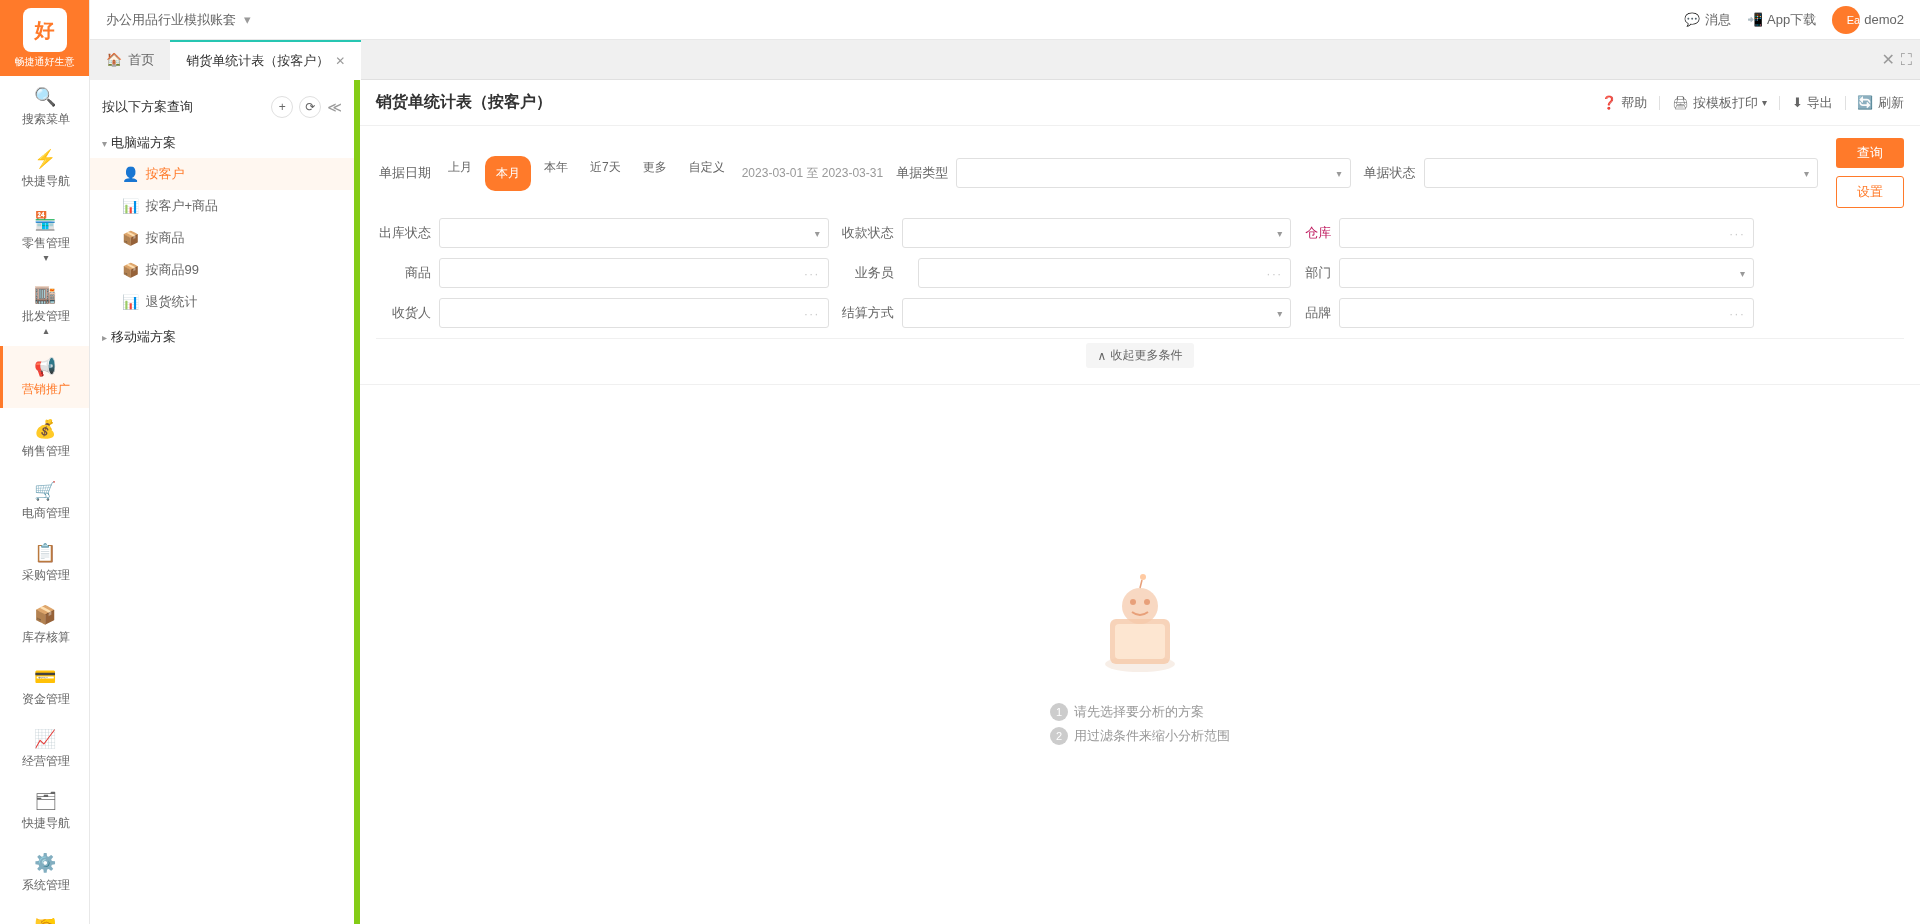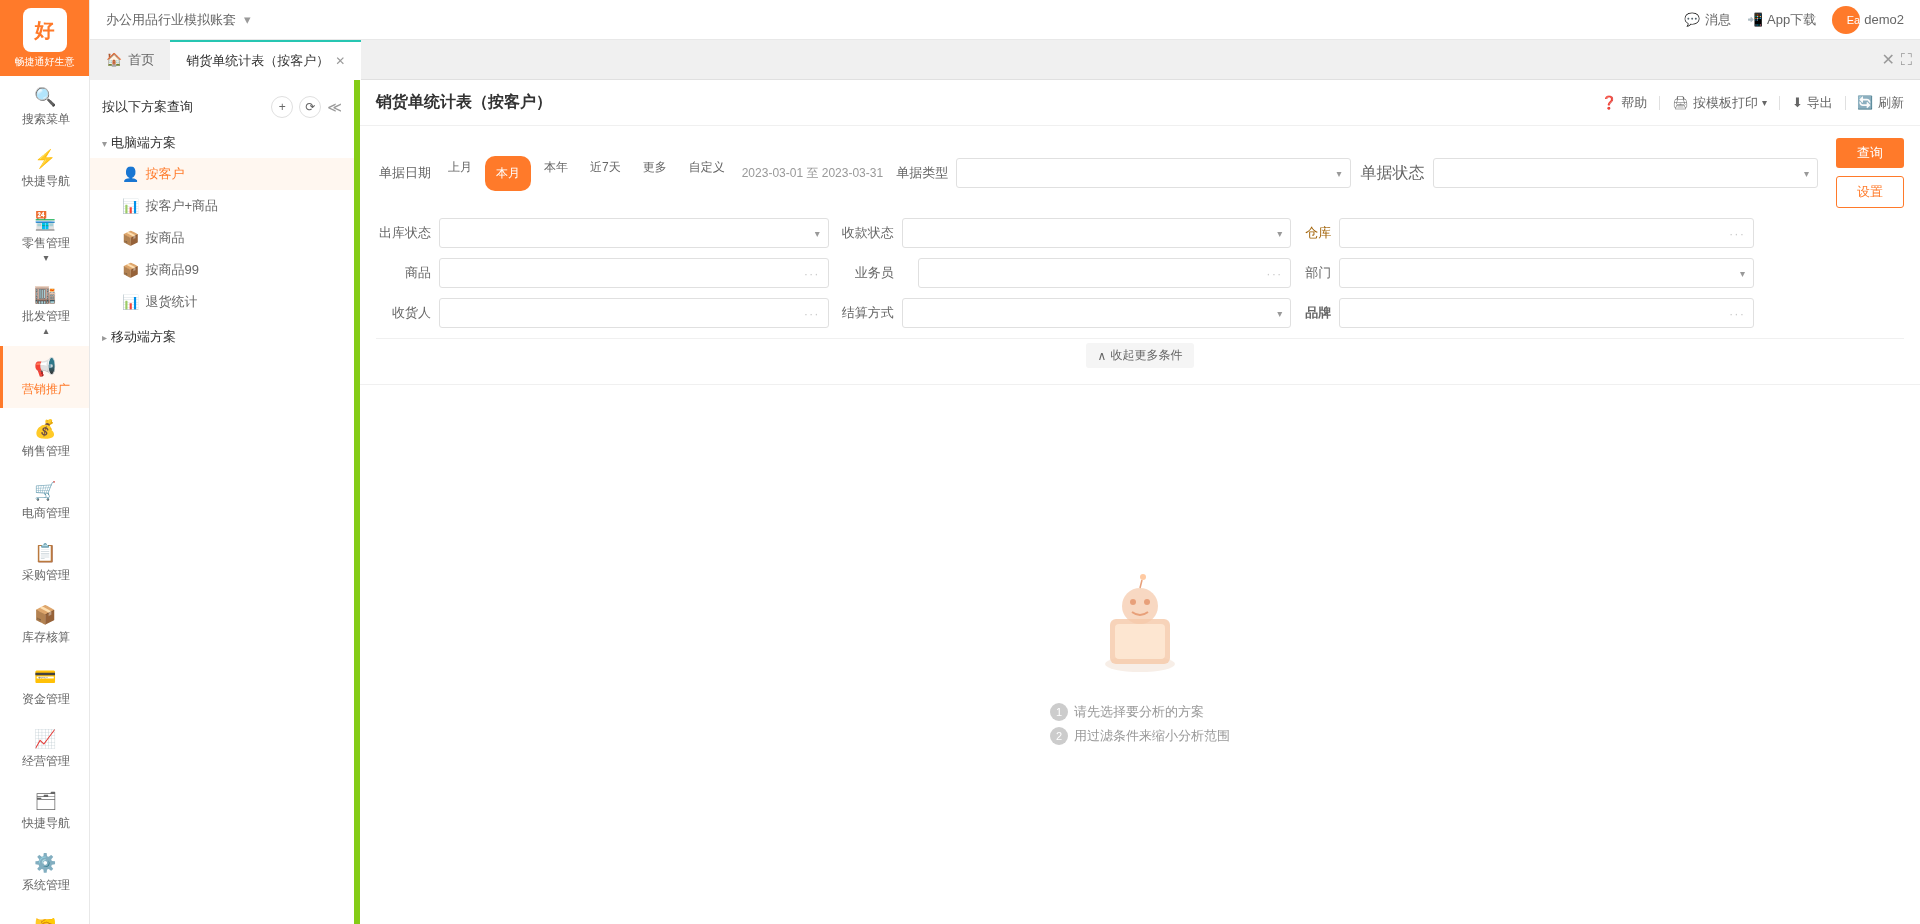--- a/index.html
+++ b/index.html
@@ -288,21 +288,21 @@
             <span class="date-range">2023-03-01 至 2023-03-31</span>
           </div>
           <div style="display:flex; align-items:center; flex:1; gap:8px;">
             <span style="min-width:55px; color:#666; font-size:13px; text-align:right;">单据类型</span>
             <div class="select-field" style="flex:1;">
               <span class="placeholder"></span>
               <span class="select-arrow">▾</span>
             </div>
           </div>
           <div style="display:flex; align-items:center; flex:1; gap:8px;">
-            <span style="min-width:55px; color:#666; font-size:16px; text-align:left;">单据状态</span>
+            <span style="min-width:55px; color:#666; font-size:13px; text-align:right;">单据状态</span>
             <div class="select-field" style="flex:1;">
               <span class="placeholder"></span>
               <span class="select-arrow">▾</span>
             </div>
           </div>
           <div class="btn-group">
             <button class="query-btn">查询</button>
             <button class="settings-btn">设置</button>
           </div>
         </div>
@@ -316,21 +316,21 @@
             </div>
           </div>
           <div style="display:flex; align-items:center; flex:1; gap:8px;">
             <span style="min-width:55px; color:#666; font-size:13px; text-align:right;">收款状态</span>
             <div class="select-field" style="flex:1;">
               <span class="placeholder"></span>
               <span class="select-arrow">▾</span>
             </div>
           </div>
           <div style="display:flex; align-items:center; flex:1; gap:8px;">
-            <span style="min-width:30px; color:#a16207; font-size:13px; text-align:right;">仓库</span>
+            <span style="min-width:30px; color:#be185d; font-size:13px; text-align:right;">仓库</span>
             <div class="select-field" style="flex:1;">
               <span class="placeholder"></span>
               <span class="multi-dots">···</span>
             </div>
           </div>
           <div style="width:140px;"></div>
         </div>
 
         <div style="display:flex; align-items:center; margin-bottom:10px; gap:10px;">
           <div style="display:flex; align-items:center; flex:1; gap:8px;">
@@ -366,21 +366,21 @@
             </div>
           </div>
           <div style="display:flex; align-items:center; flex:1; gap:8px;">
             <span style="min-width:55px; color:#666; font-size:13px; text-align:right;">结算方式</span>
             <div class="select-field" style="flex:1;">
               <span class="placeholder"></span>
               <span class="select-arrow">▾</span>
             </div>
           </div>
           <div style="display:flex; align-items:center; flex:1; gap:8px;">
-            <span style="min-width:30px; color:#666; font-size:13px; text-align:right;font-weight:bold;">品牌</span>
+            <span style="min-width:30px; color:#666; font-size:13px; text-align:right;">品牌</span>
             <div class="select-field" style="flex:1;">
               <span class="placeholder"></span>
               <span class="multi-dots">···</span>
             </div>
           </div>
           <div style="width:140px;"></div>
         </div>
 
         <div style="display:flex; justify-content:center; padding: 4px 0; border-top: 1px solid #f0f0f0;">
           <div class="collapse-btn">

